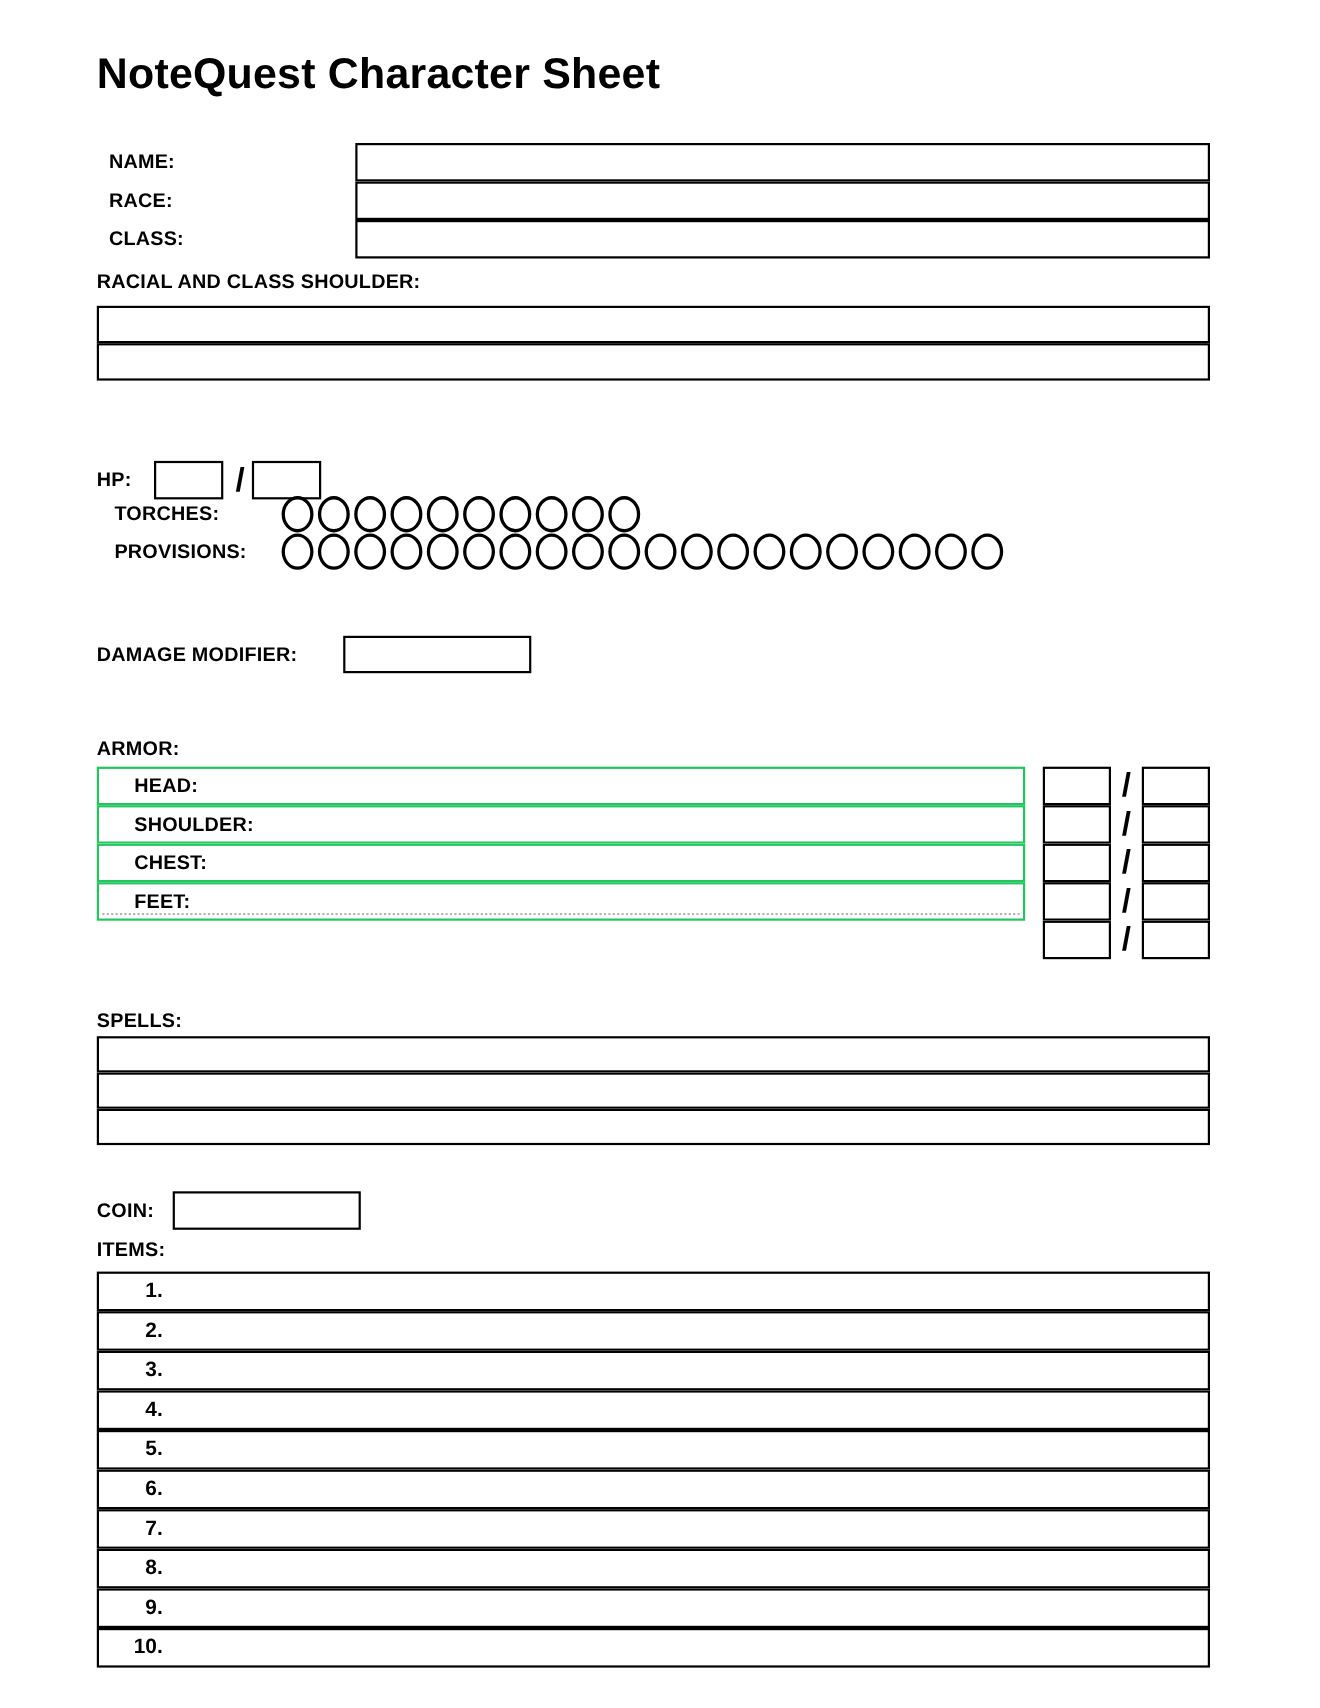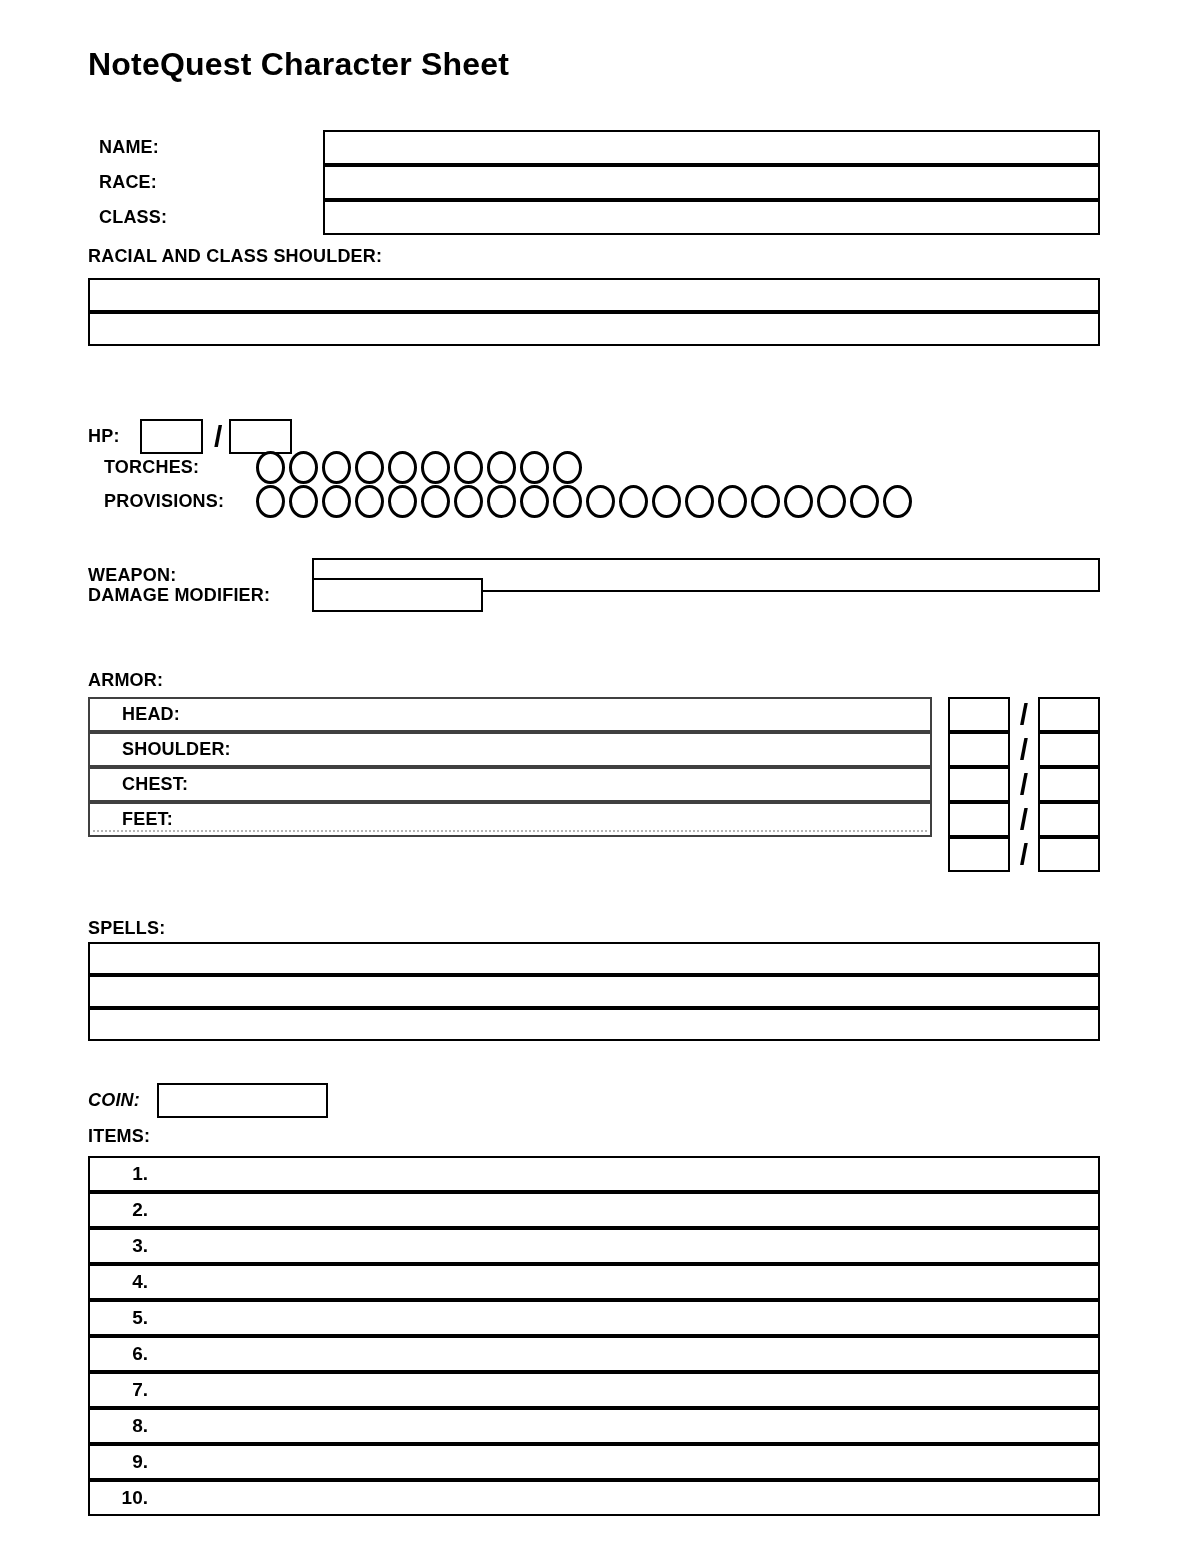--- a/index.html
+++ b/index.html
@@ -1,21 +1,21 @@
 <!DOCTYPE html>
 <html><head>
 <meta charset="utf-8">
 <style>
   html,body{margin:0;padding:0;background:#ffffff;}
   .page{
     position:relative;width:1200px;height:1553px;background:#ffffff;
     font-family:"Liberation Sans",sans-serif;font-weight:700;color:#000;
   }
   .lbl{font-size:18px;letter-spacing:.2px;white-space:nowrap;}
-  #title{position:absolute;left:88px;top:46px;font-size:32px;margin:0;letter-spacing:.2px;}
+  #title{position:absolute;left:88px;top:46px;font-size:39px;margin:0;letter-spacing:.2px;}
 
   
   .box{border:2px solid #000;box-sizing:border-box;background:#fff;}
 
   
   #identity{position:absolute;left:88px;top:130px;width:1012px;}
   .id-row{display:flex;align-items:center;height:35px;margin-left:11px;}
   .id-row .lbl{width:224px;}
   .id-row .box{flex:1;height:35px;}
 
@@ -41,36 +41,36 @@
   #weapon-row{position:absolute;left:88px;top:558px;width:1012px;display:flex;align-items:center;}
   #weapon-row .lbl{width:224px;}
   #weapon-row .box{flex:1;height:34px;}
   #dmg-row{position:absolute;left:88px;top:578px;width:1012px;display:flex;align-items:center;}
   #dmg-row .lbl{width:224px;}
   #dmg-row .box{width:171px;height:34px;}
 
   
   #armor-label{position:absolute;left:88px;top:670px;}
   #armor-table{position:absolute;left:88px;top:697px;width:844px;}
-  .armor-row{height:35px;border:2px solid #404040;box-sizing:border-box;display:flex;align-items:center;padding-left:32px;position:relative;background:#fff;}
+  .armor-row{height:35px;border:2px solid #22c55e;box-sizing:border-box;display:flex;align-items:center;padding-left:32px;position:relative;background:#fff;}
   .armor-row.last::after{content:"";position:absolute;left:3px;right:3px;bottom:3px;border-bottom:2px dotted #b5b5b5;}
   .armor-col{position:absolute;width:62px;top:697px;}
   #armor-col-current{left:948px;}
   #armor-col-max{left:1038px;}
   .cellbox{height:35px;border:2px solid #000;box-sizing:border-box;background:#fff;}
   #armor-slashes{position:absolute;left:1010px;top:697px;width:28px;text-align:center;}
   .slash-cell{height:35px;line-height:35px;font-size:30px;}
 
   
   #spells-label{position:absolute;left:88px;top:918px;}
   #spells{position:absolute;left:88px;top:942px;width:1012px;}
   #spells .line-box{height:33px;}
 
   
-  #coin-row{position:absolute;left:88px;top:1083px;height:35px;display:flex;align-items:center;font-style:italic;}
+  #coin-row{position:absolute;left:88px;top:1083px;height:35px;display:flex;align-items:center;}
   #coin-row .lbl{width:69px;}
   #coin-row .box{width:171px;height:35px;}
   #items-label{position:absolute;left:88px;top:1126px;}
   #items{position:absolute;left:88px;top:1156px;width:1012px;}
   .item-row{height:36px;border:2px solid #000;box-sizing:border-box;display:flex;align-items:center;background:#fff;}
   .item-num{width:58px;text-align:right;font-size:19px;}
 </style>
 </head>
 <body>
 
@@ -140,24 +140,20 @@
         <span class="circle"></span>
         <span class="circle"></span>
         <span class="circle"></span>
         <span class="circle"></span>
         <span class="circle"></span>
         <span class="circle"></span>
         <span class="circle"></span>
       </div>
   </div>
 
-  <div id="weapon-row">
-    <span class="lbl">WEAPON:</span>
-    <div class="box"></div>
-  </div>
   <div id="dmg-row">
     <span class="lbl">DAMAGE MODIFIER:</span>
     <div class="box"></div>
   </div>
 
   <span id="armor-label" class="lbl">ARMOR:</span>
   <div id="armor-table">
     <div class="armor-row">
       <span class="lbl">HEAD:</span>
     </div>

